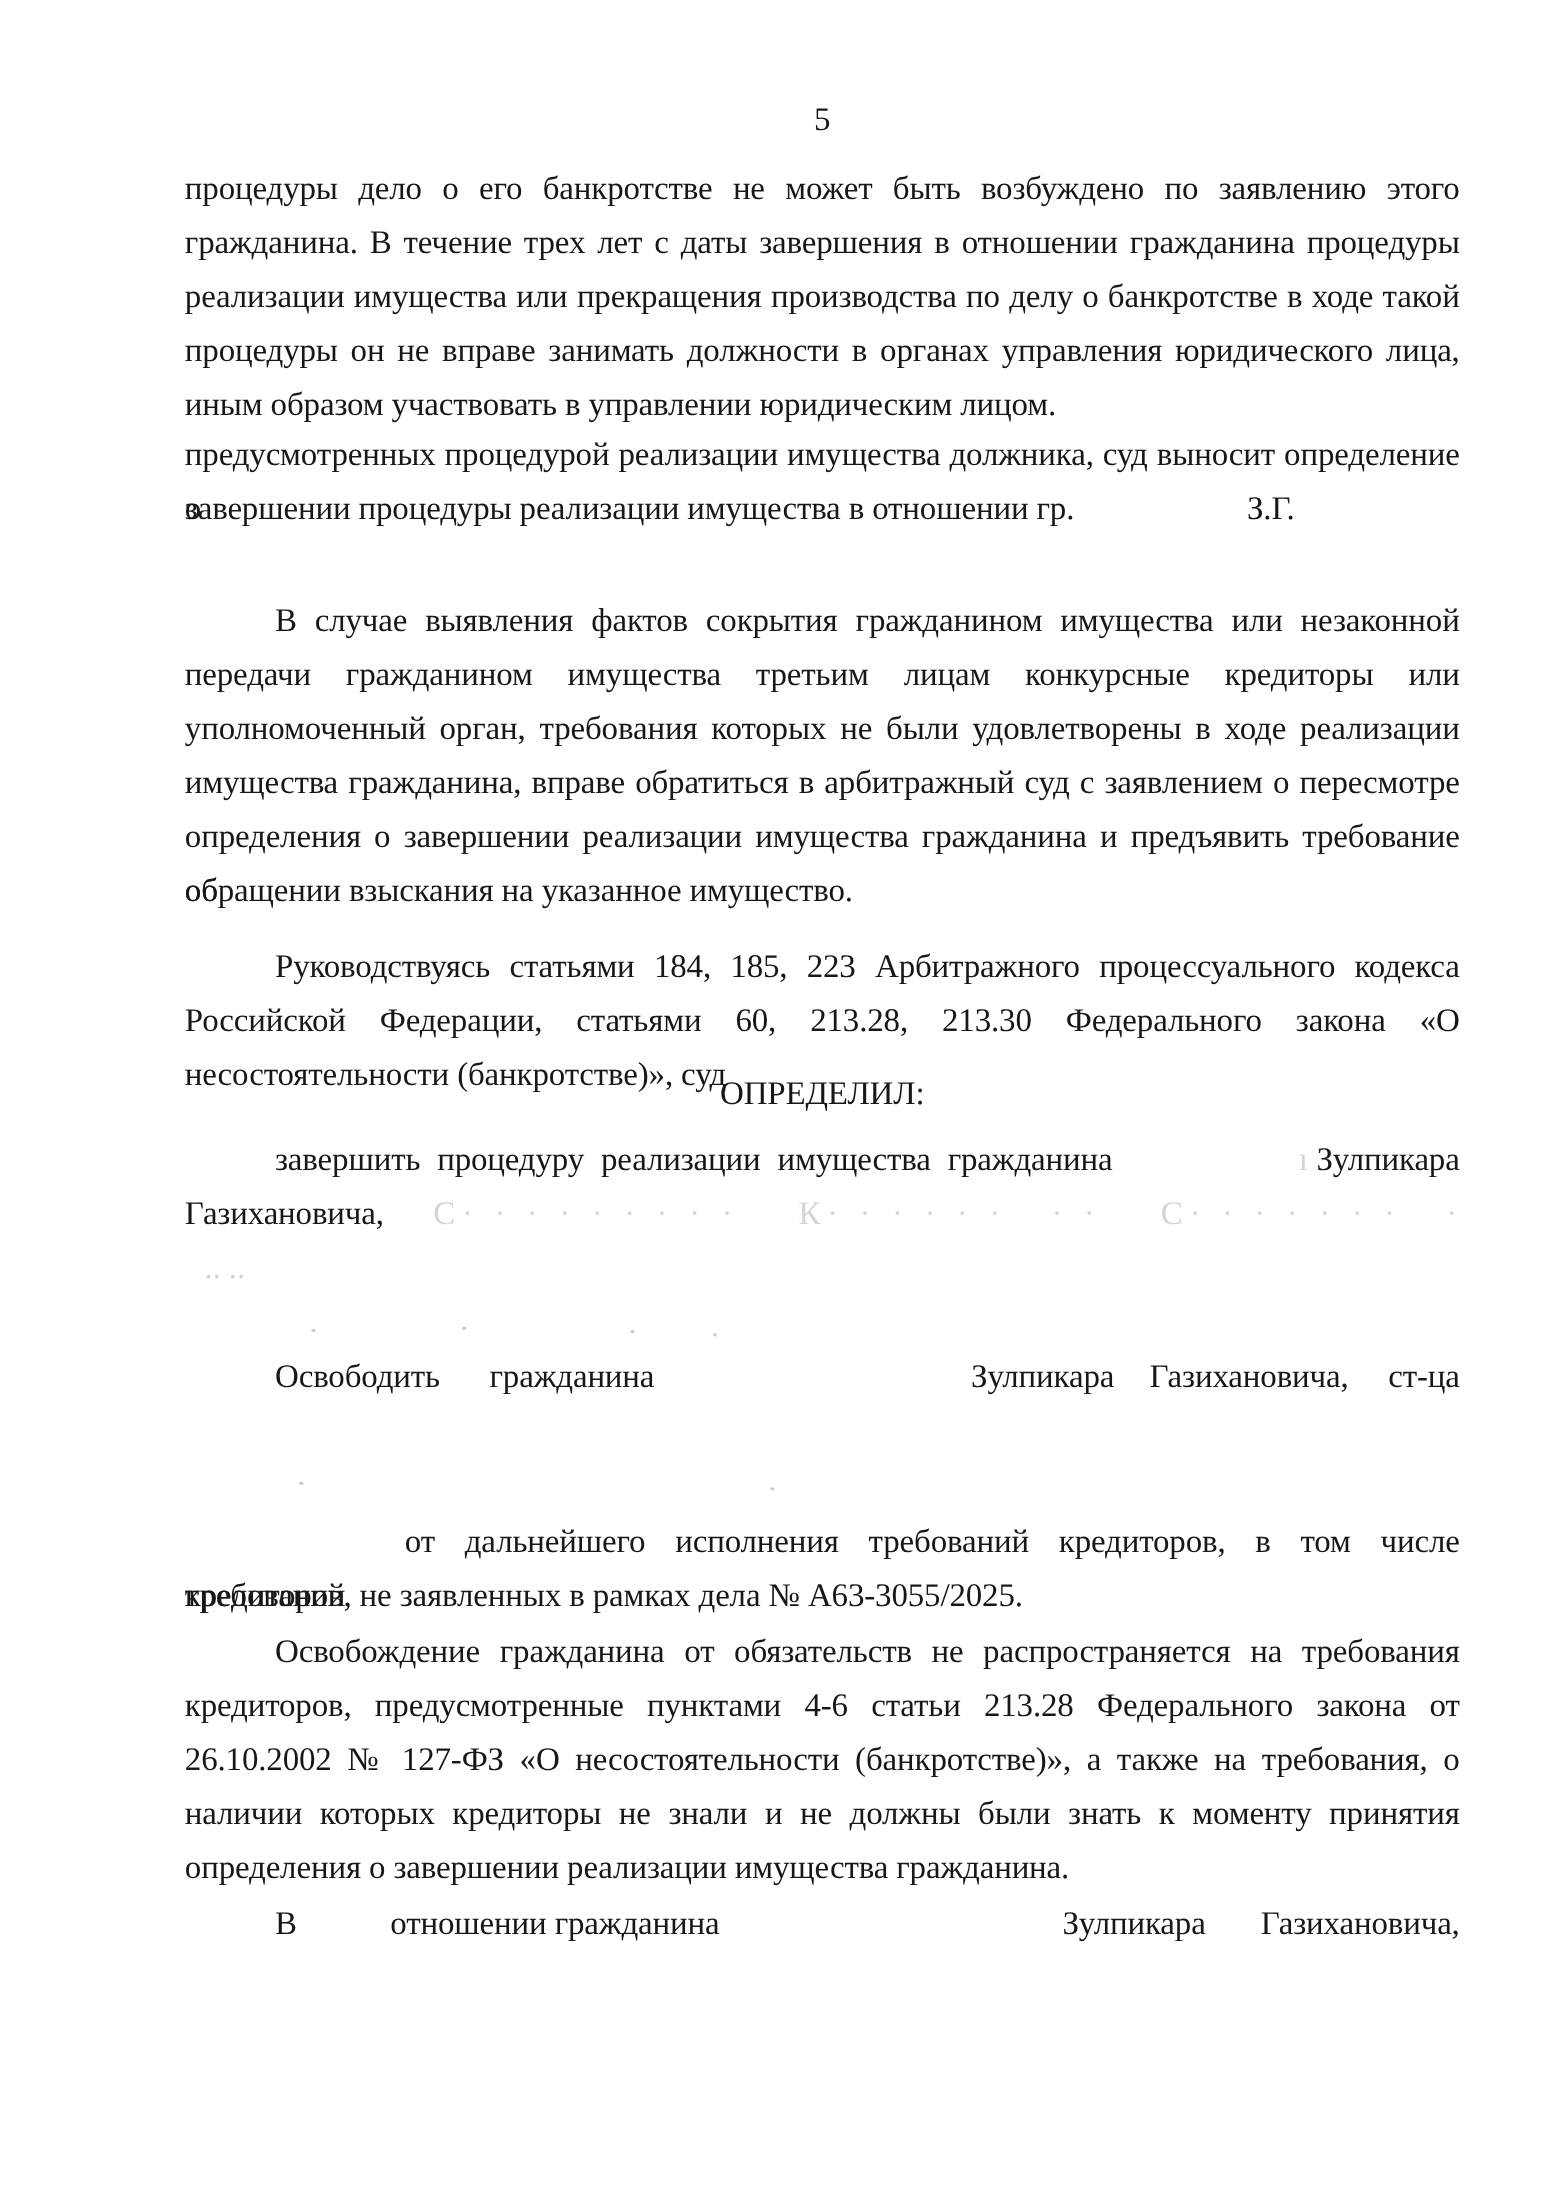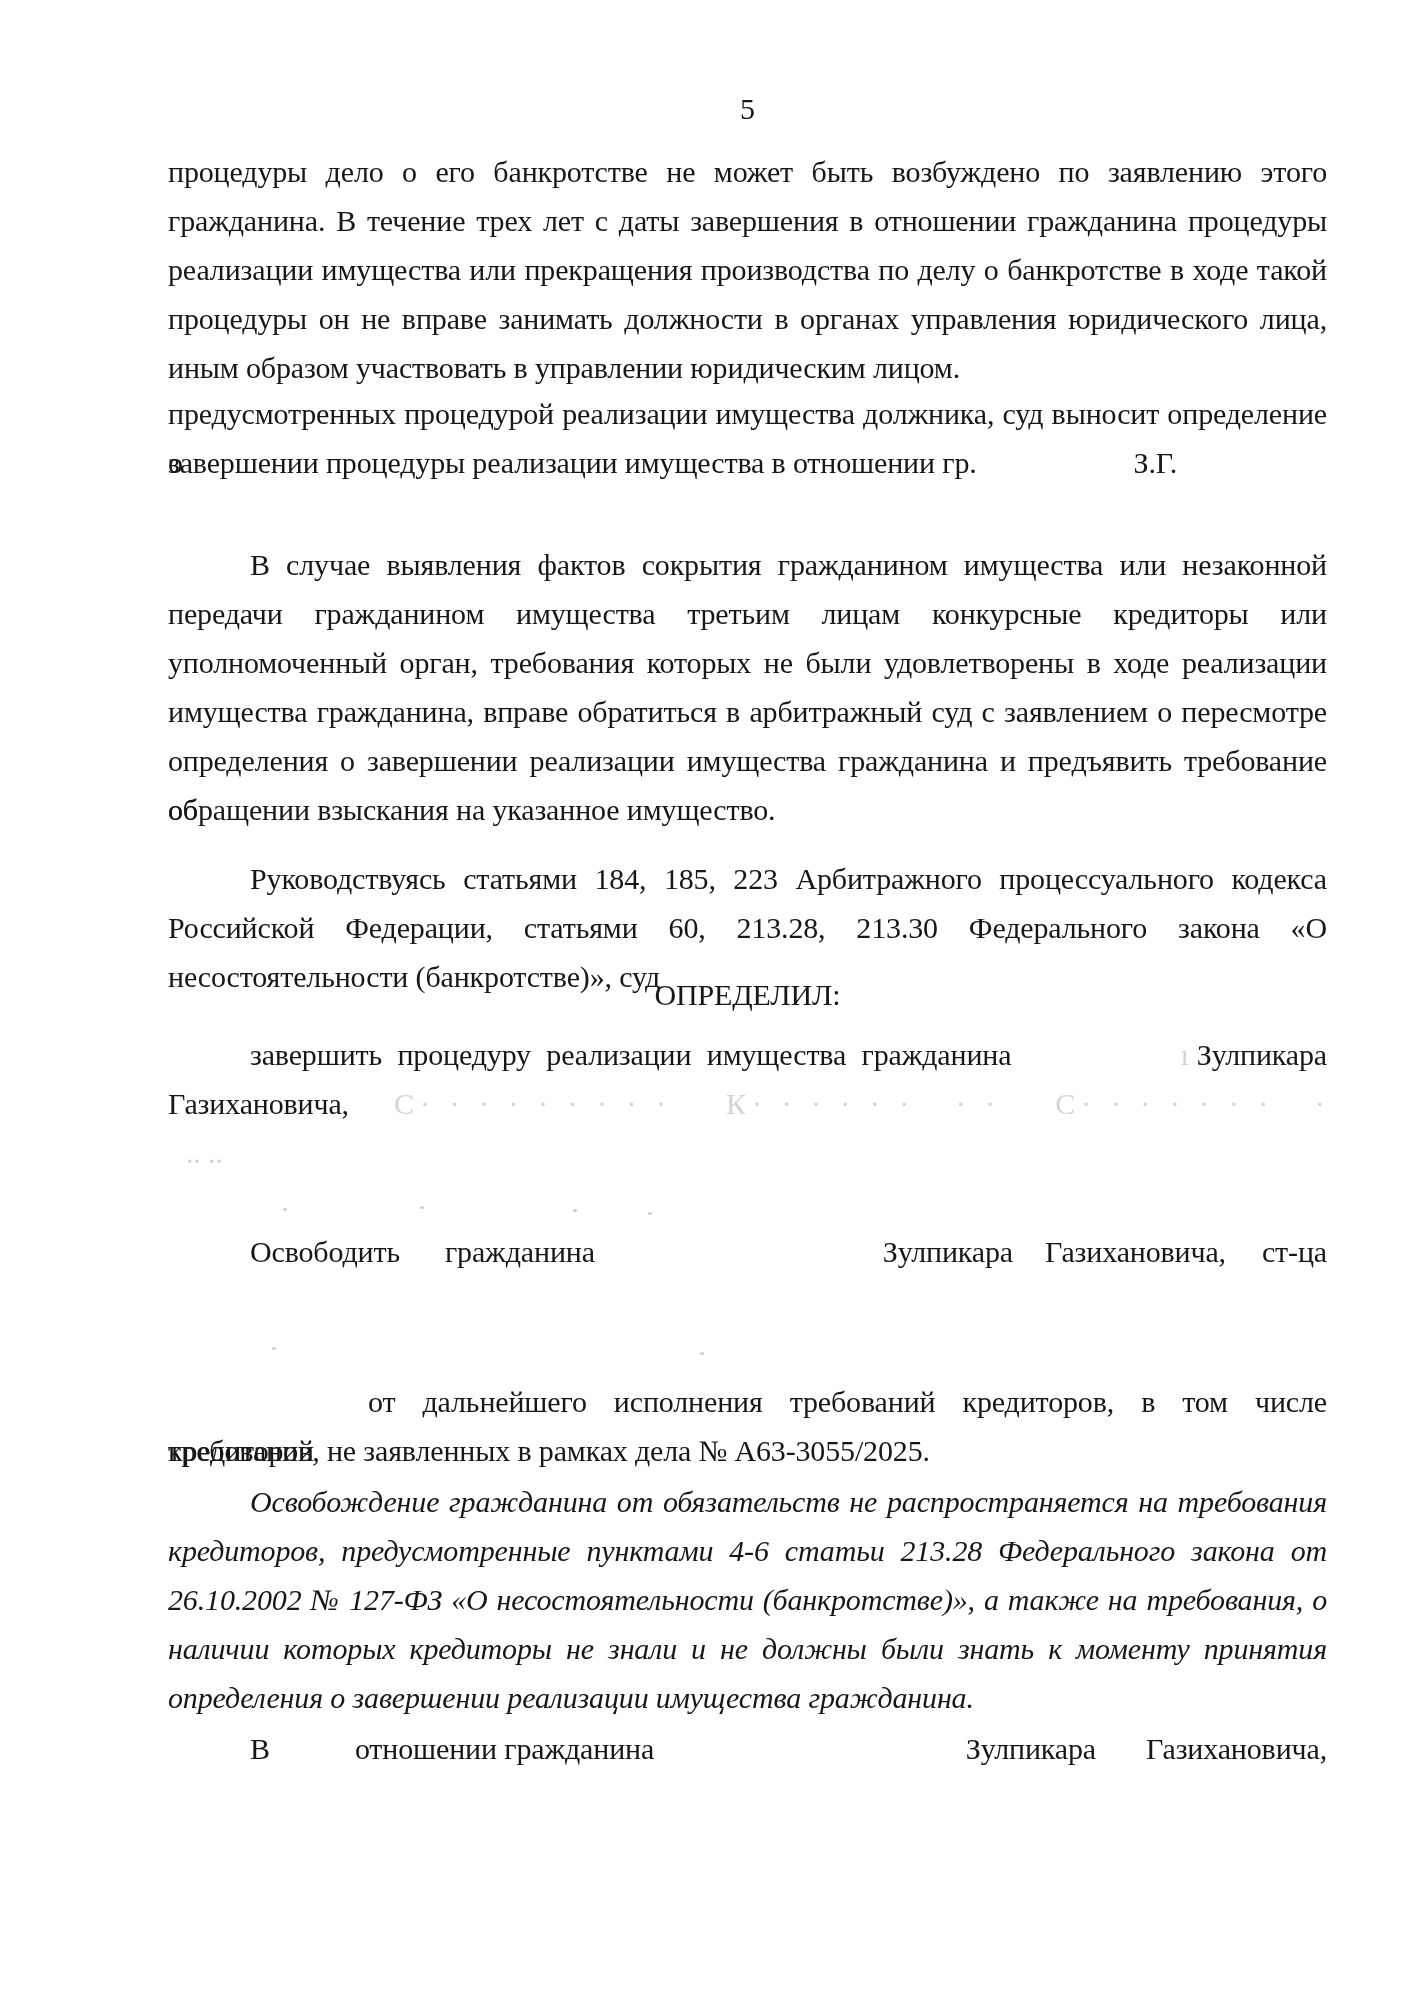--- a/index.html
+++ b/index.html
@@ -61,21 +61,21 @@
         <div class="line flexline"><span class="">Газихановича,</span><span class="gap" style="width: 45px;"></span><span class="faint trace">С· · · · · · · · ·    К· · · · · ·   · ·    С· · · · · · ·   · ·    (</span></div>
         <div class="line flexline"><span class="gap" style="width: 18px;"></span><span class="faint">.. ..</span></div>
       </div>
       <div class="block" style="top: 1227px;">
         <div class="line flexline indent"><span class="">Освободить</span><span class="gap" style="width: 45px;"></span><span class="">гражданина</span><span class="gap flexgap"></span><span class="">Зулпикара</span><span class="gap" style="width: 32px;"></span><span class="">Газихановича,</span><span class="gap" style="width: 36px;"></span><span class="">ст-ца</span></div>
       </div>
       <div class="block" style="top: 1377px;">
         <div class="line justify" style="text-indent: 200px;">от дальнейшего исполнения требований кредиторов, в том числе требований</div>
         <div class="line left">кредиторов, не заявленных в рамках дела № А63-3055/2025.</div>
       </div>
-      <div class="block" style="top: 1477px; font-style: italic;">
+      <div class="block" style="top: 1477px;">
         <div class="line justify indent">Освобождение гражданина от обязательств не распространяется на требования</div>
         <div class="line justify">кредиторов, предусмотренные пунктами 4-6 статьи 213.28 Федерального закона от</div>
         <div class="line justify">26.10.2002 № 127-ФЗ «О несостоятельности  (банкротстве)», а также на требования, о</div>
         <div class="line justify">наличии которых кредиторы не знали и не должны были знать к моменту принятия</div>
         <div class="line left">определения о завершении реализации имущества гражданина.</div>
       </div>
       <div class="block" style="top: 1724px;">
         <div class="line flexline indent"><span class="">В</span><span class="gap" style="width: 85px;"></span><span class="">отношении гражданина</span><span class="gap flexgap"></span><span class="">Зулпикара</span><span class="gap" style="width: 50px;"></span><span class="">Газихановича,</span></div>
       </div>
       <div class="speck" style="left: 283px; top: 1208px;"></div>

